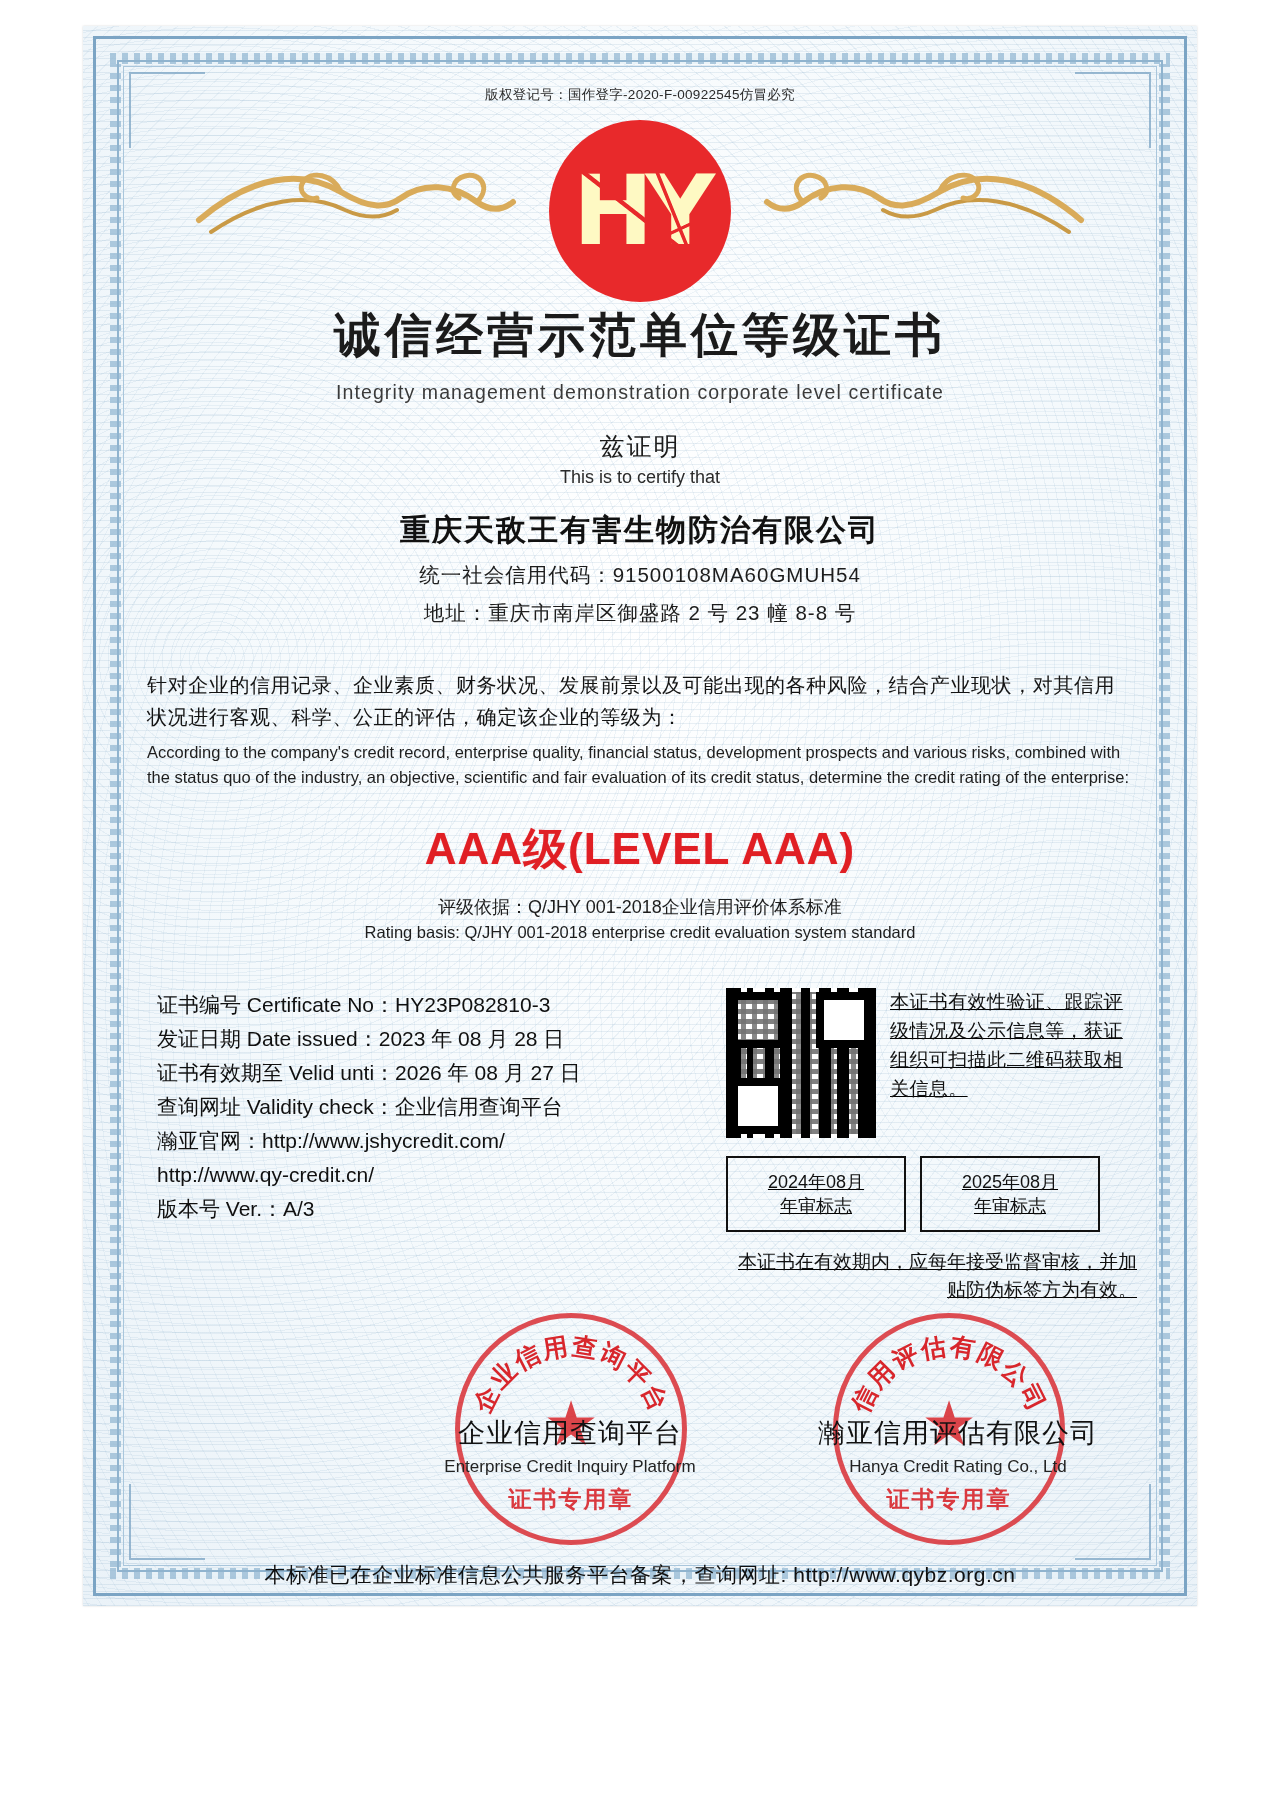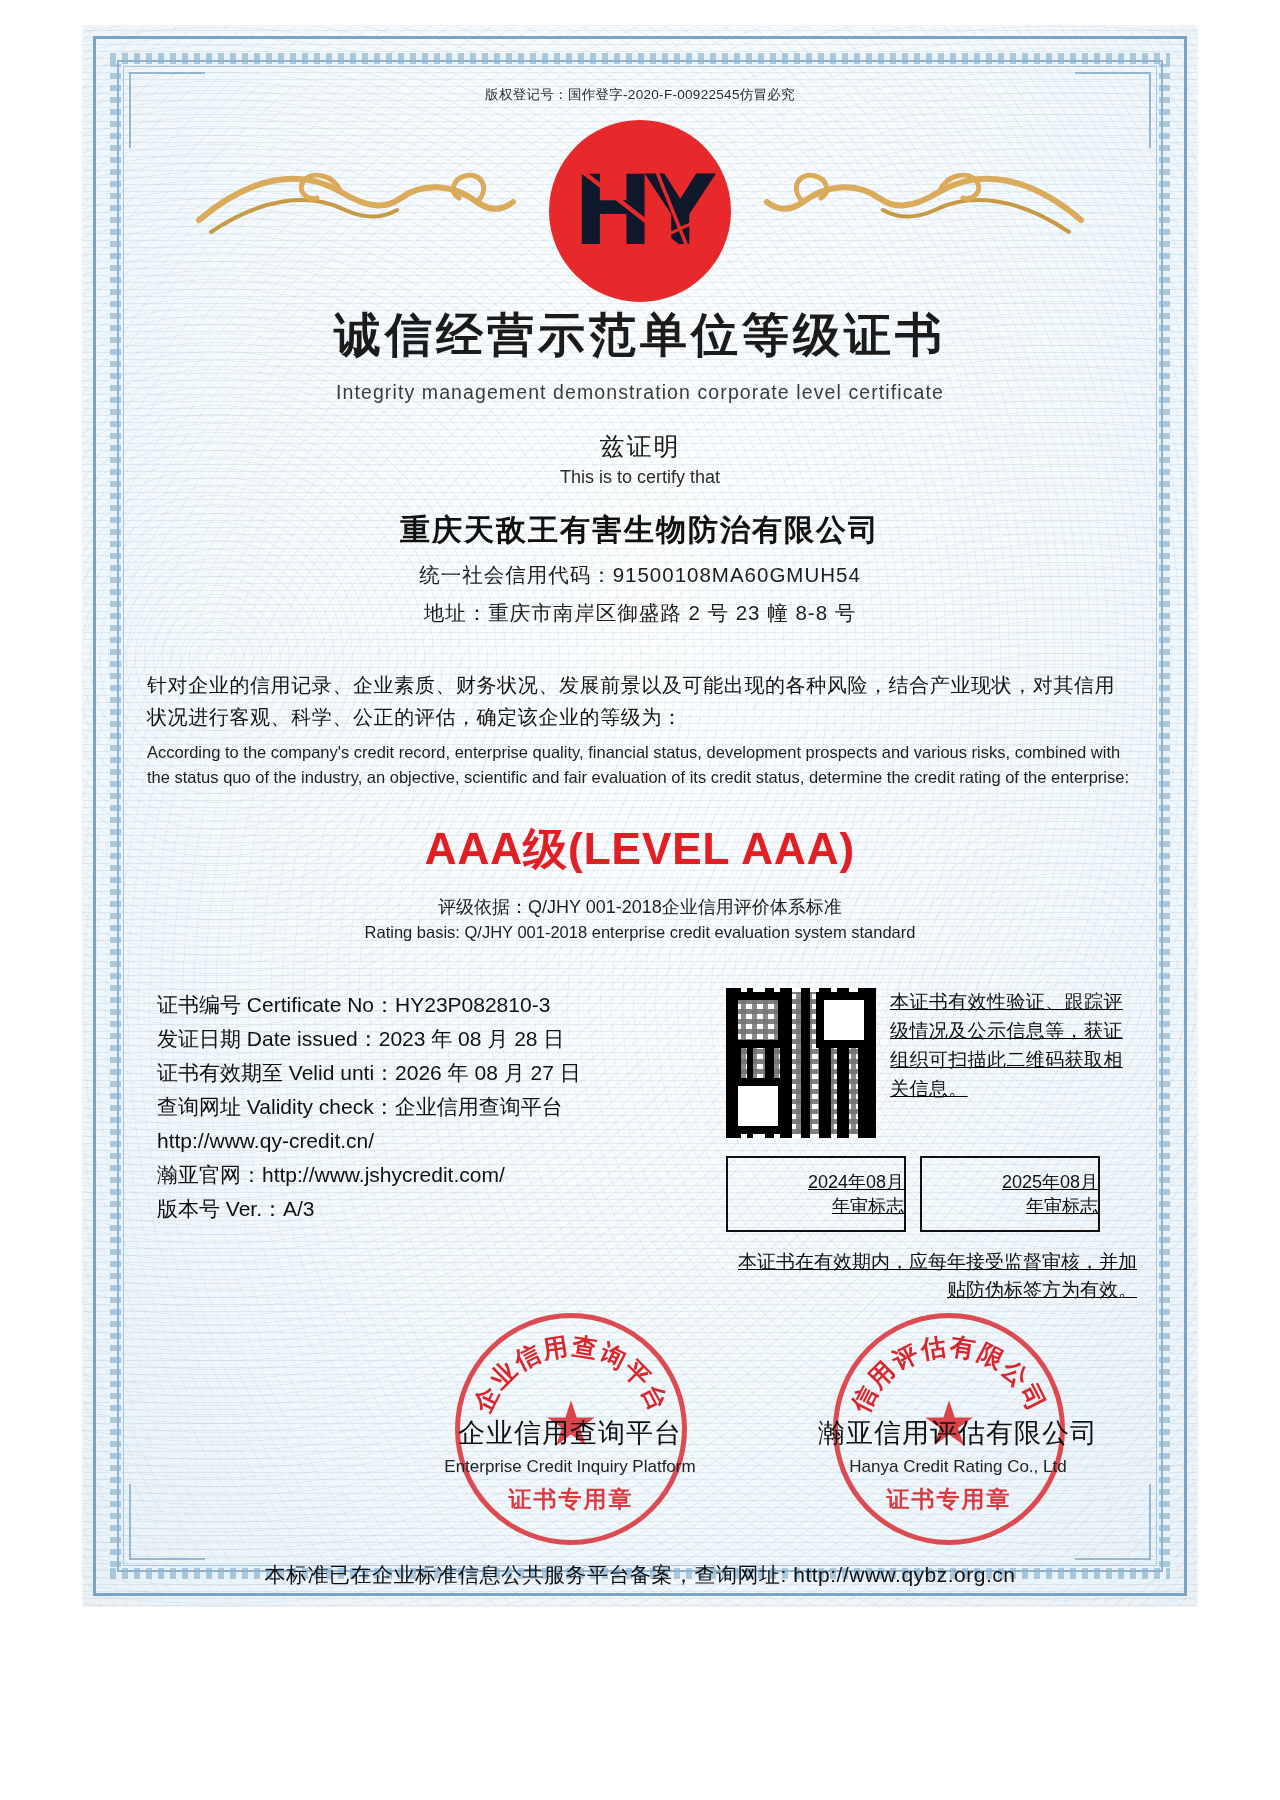--- a/index.html
+++ b/index.html
@@ -80,21 +80,21 @@
   .flourish.left{left:48px;}
   .flourish.right{right:48px;transform:scaleX(-1);}
   .logo{
     position:absolute;left:50%;top:10px;transform:translateX(-50%);
     width:182px;height:182px;border-radius:50%;
     background:#e8292b;
     display:flex;align-items:center;justify-content:center;
   }
   .logo .hy{
     font-family:"DejaVu Sans",sans-serif;
-    font-weight:bold;font-size:96px;color:#0f172a;
+    font-weight:bold;font-size:96px;color:#fef9c3;
     letter-spacing:-8px;line-height:1;
     position:relative;
   }
   .logo .hy:after{ 
     content:"";position:absolute;inset:-6px;
     background:
       linear-gradient(38deg,rgba(232,41,43,0) 46%,rgba(232,41,43,1) 46.5%,rgba(232,41,43,1) 48.5%,rgba(232,41,43,0) 49%),
       linear-gradient(-25deg,rgba(232,41,43,0) 28%,rgba(232,41,43,1) 28.5%,rgba(232,41,43,1) 30%,rgba(232,41,43,0) 30.5%),
       linear-gradient(68deg,rgba(232,41,43,0) 66%,rgba(232,41,43,1) 66.5%,rgba(232,41,43,1) 68%,rgba(232,41,43,0) 68.5%);
     pointer-events:none;
@@ -159,21 +159,21 @@
       repeating-linear-gradient(0deg,rgba(0,0,0,.9) 0 5px,rgba(255,255,255,0) 5px 10px),
       repeating-linear-gradient(90deg,rgba(0,0,0,.85) 0 5px,rgba(255,255,255,0) 5px 11px);
     mix-blend-mode:multiply;opacity:.55;
   }
   .qrnote{
     margin-left:14px;font-size:19px;color:#101010;line-height:1.52;letter-spacing:.4px;
   }
   .stamps{display:flex;margin-top:18px;}
   .stampbox{
     width:176px;height:72px;border:2px solid #111;
-    display:flex;flex-direction:column;align-items:flex-end;justify-content:center;
+    display:flex;flex-direction:column;align-items:center;justify-content:center;
     font-size:18px;color:#111;line-height:1.35;
   }
   .stampbox + .stampbox{margin-left:14px;}
   .qrfoot{margin-top:16px;font-size:19px;color:#101010;line-height:1.5;text-align:right;}
 
   
   .seal-area{position:relative;height:230px;margin-top:14px;}
   .seal{
     position:absolute;width:232px;height:232px;top:-6px;
   }
@@ -264,22 +264,22 @@
     <div class="level">AAA级(LEVEL AAA)</div>
     <div class="basis-cn">评级依据：Q/JHY 001-2018企业信用评价体系标准</div>
     <div class="basis-en">Rating basis: Q/JHY 001-2018 enterprise credit evaluation system standard</div>
 
     <div class="lower">
       <div class="details">
         <div class="line">证书编号 Certificate No：HY23P082810-3</div>
         <div class="line">发证日期 Date issued：2023 年 08 月 28 日</div>
         <div class="line">证书有效期至 Velid unti：2026 年 08 月 27 日</div>
         <div class="line">查询网址 Validity check：企业信用查询平台</div>
+        <div class="line">瀚亚官网：http://www.jshycredit.com/</div>
         <div class="line">http://www.qy-credit.cn/</div>
-        <div class="line">瀚亚官网：http://www.jshycredit.com/</div>
         <div class="line">版本号 Ver.：A/3</div>
       </div>
 
       <div class="qrcol">
         <div class="qrtop">
           <div class="qr">
               <i></i>
               <span></span>
             </div>
           <div class="qrnote">本证书有效性验证、跟踪评级情况及公示信息等，获证组织可扫描此二维码获取相关信息。</div>

